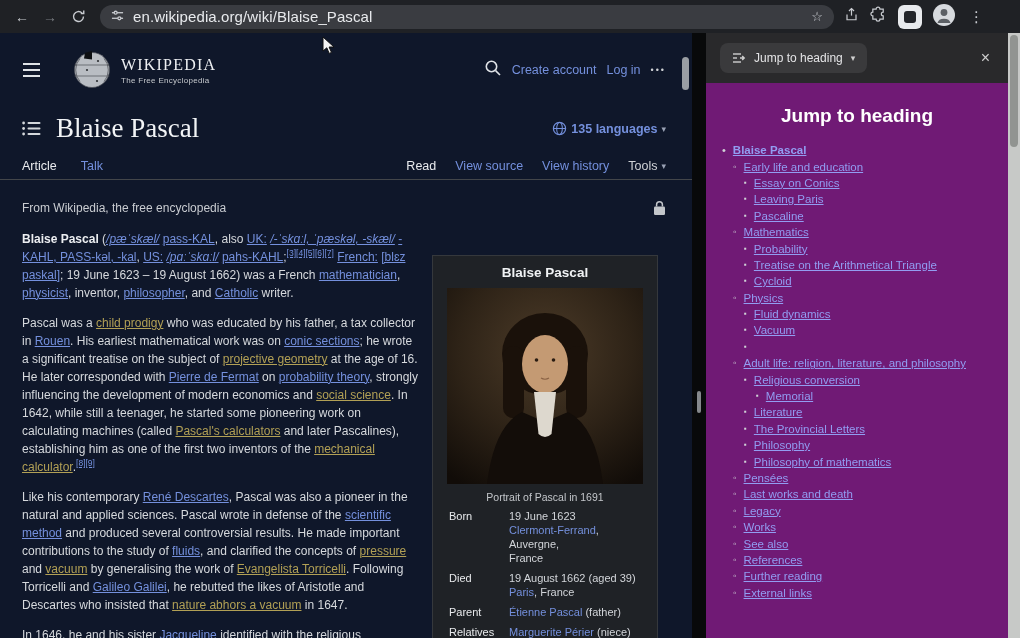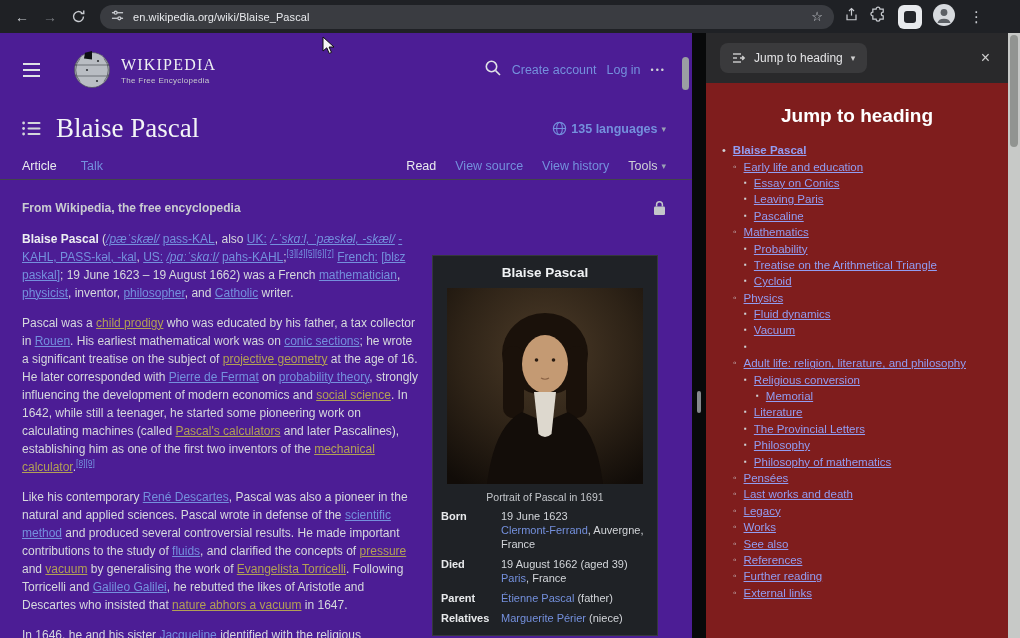--- a/index.html
+++ b/index.html
@@ -6,33 +6,33 @@
   html,body{width:1020px;height:638px;overflow:hidden;background:#000;}
   body{font-family:"Liberation Sans","DejaVu Sans",sans-serif;}
 
   
   .browser-bar{height:33px;background:#1f2125;display:flex;align-items:center;padding:0 8px;position:relative;}
   .nav-btn{width:28px;height:28px;border-radius:50%;display:flex;align-items:center;justify-content:center;
            color:#c8cbd0;font-size:14px;cursor:default;}
   .nav-btn.dim{color:#7a7d82;}
   .omnibox{flex:0 0 734px;height:24px;margin:0 8px;background:#3a3c41;border-radius:13px;display:flex;
            align-items:center;padding:0 11px;gap:9px;}
-  .omni-text{flex:1;font-size:11px;color:#e8eaed;letter-spacing:.1px;white-space:nowrap;overflow:hidden;}
+  .omni-text{flex:1;font-size:15px;color:#e8eaed;letter-spacing:.1px;white-space:nowrap;overflow:hidden;}
   .star{color:#c8cbd0;font-size:13px;line-height:1;}
   .bar-right{display:flex;align-items:center;gap:11px;margin-left:2px;}
   .ext-active{width:24px;height:24px;background:#e8eaed;border-radius:6px;display:flex;align-items:center;justify-content:center;}
   .ext-glyph{width:12px;height:12px;background:#23252a;border-radius:3px;}
   .vdots{color:#c8cbd0;font-size:15px;line-height:1;padding:0 3px;}
 
   
   .app{display:flex;height:605px;position:relative;}
-  .main{width:692px;background:#4c1d95;position:relative;color:#d6d9dd;overflow:hidden;flex-shrink:0;}
+  .main{width:692px;background:#0f172a;position:relative;color:#d6d9dd;overflow:hidden;flex-shrink:0;}
   .divider{width:14px;background:#08090a;position:relative;flex-shrink:0;}
   .divider-handle{position:absolute;top:358px;left:5px;width:4px;height:22px;background:#85888c;border-radius:2px;}
-  .panel{width:302px;background:#7f1d1d;display:flex;flex-direction:column;position:relative;flex-shrink:0;}
+  .panel{width:302px;background:#701a75;display:flex;flex-direction:column;position:relative;flex-shrink:0;}
   .right-scroll{width:12px;background:#c7c9c7;position:relative;flex-shrink:0;}
   .rs-thumb{position:absolute;top:2px;left:2px;width:8px;height:112px;background:#919491;border-radius:4px;}
 
   
   .wiki-header{display:flex;align-items:center;padding:16px 26px 0 20px;height:58px;}
   .hamburger{width:30px;height:30px;display:flex;flex-direction:column;justify-content:center;gap:4px;margin-right:14px;}
   .hamburger i{display:block;width:17px;height:2px;background:#dfe2e6;margin-left:3px;}
   .logo-group{display:flex;align-items:center;gap:9px;margin-left:8px;}
   .wordmark{font-family:"Liberation Serif","DejaVu Serif",serif;font-size:16px;letter-spacing:1.2px;color:#eef0f3;}
   .tagline{font-size:8px;color:#c6c9cd;margin-top:2px;letter-spacing:.3px;}
@@ -46,42 +46,42 @@
   .page-title{font-family:"Liberation Serif","DejaVu Serif",serif;font-size:27px;font-weight:400;color:#f2f4f6;}
   .lang-group{margin-left:auto;display:flex;align-items:center;gap:4px;color:#7490dd;font-size:12.5px;font-weight:bold;}
   .chev{font-size:9px;color:#9aa2b5;}
   .tab-row{display:flex;align-items:flex-end;gap:24px;padding:0 26px 6px 22px;margin-top:15px;border-bottom:1px solid #43464a;}
   .tab{font-size:12.5px;color:#7490dd;text-decoration:none;white-space:nowrap;}
   .tab.current{color:#e9ebee;}
   .tab.tools{color:#cfd2d6;display:flex;align-items:center;gap:4px;}
   .tab-right{margin-left:auto;display:flex;gap:19px;align-items:flex-end;justify-content:space-between;}
 
   .from-row{display:flex;align-items:center;padding:0 26px 0 22px;margin-top:20px;}
-  .from-text{font-size:12px;color:#c9ccd1;font-weight:bold;}
+  .from-text{font-size:12px;color:#c9ccd1;}
   .lock{margin-left:auto;display:flex;}
 
   
   .article{position:relative;padding:14px 26px 0 22px;}
   .article-text{width:398px;}
   .para{font-size:12px;line-height:18px;color:#d6d9dd;margin-bottom:12px;}
   .para .bold{font-weight:bold;color:#eceef1;}
   .para .italic{font-style:italic;}
   .para .link{color:#7490dd;text-decoration:underline;text-decoration-thickness:.5px;}
   .para .link2{color:#b2a055;text-decoration:underline;text-decoration-thickness:.5px;text-align:center;}
   sup{font-size:8.5px;line-height:0;}
   sup.link{color:#7490dd;}
 
   
   .infobox{position:absolute;left:432px;top:222px;width:226px;background:#1f2226;border:1px solid #35383c;
            padding:4px 8px 10px;}
   .ib-title{font-size:13.5px;font-weight:bold;text-align:center;color:#f0f2f4;padding:5px 0 8px;}
   .portrait{width:196px;height:196px;display:block;margin:0 auto;}
   .ib-caption{font-size:10.5px;color:#c3c6ca;text-align:center;margin-top:7px;margin-bottom:4px;}
   .ib-row{display:flex;font-size:11px;line-height:14px;margin-top:6px;}
-  .ib-label{width:60px;font-weight:bold;color:#e8eaec;flex-shrink:0;}
+  .ib-label{width:60px;font-weight:normal;color:#e8eaec;flex-shrink:0;margin-left:8px;}
   .ib-value{color:#d2d5d9;}
   .ib-value .link{color:#7490dd;}
   .main-scroll{position:absolute;right:3px;top:24px;width:7px;height:33px;background:#9a9ea3;border-radius:4px;}
 
   
   .panel-toolbar{height:50px;background:#29292b;display:flex;align-items:center;padding:0 14px;flex-shrink:0;}
   .pill{height:30px;background:#3a3a3c;border-radius:8px;display:flex;align-items:center;gap:8px;padding:0 12px;
         color:#e4e4e6;font-size:12px;}
   .pill .chev{color:#cfcfcf;}
   .panel-close{margin-left:auto;color:#cfcfcf;font-size:16px;line-height:1;padding:2px 4px;}

